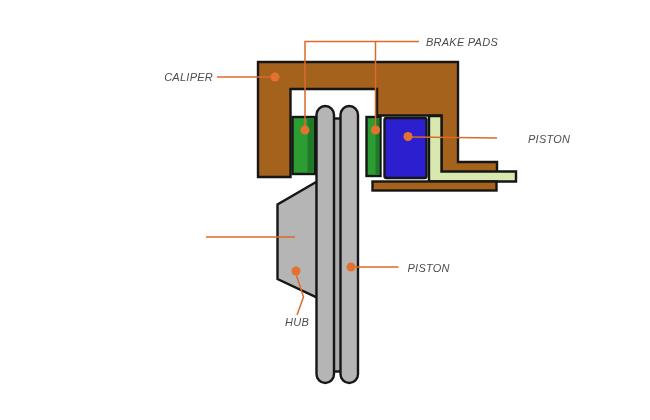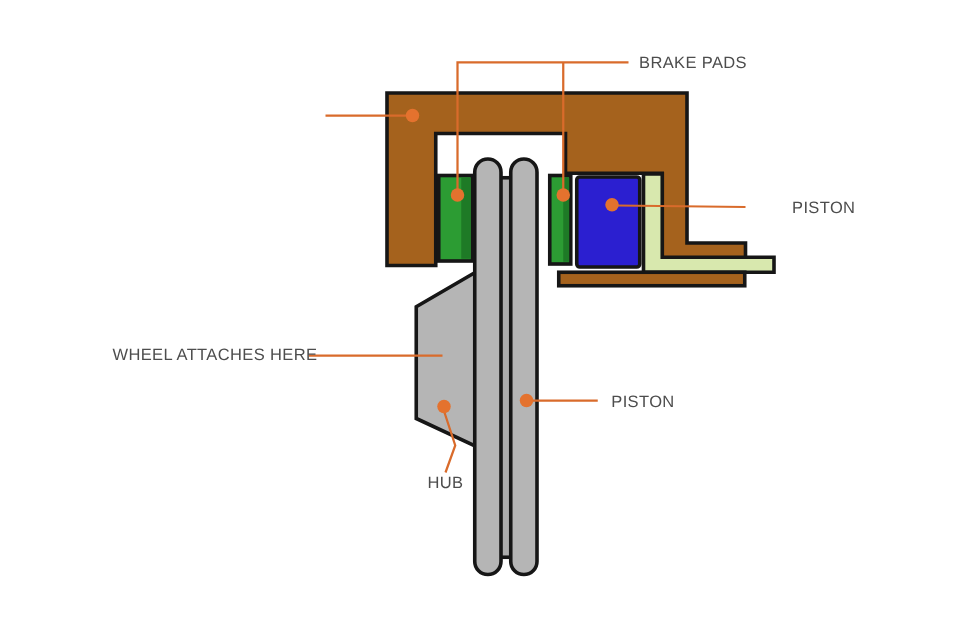--- a/index.html
+++ b/index.html
@@ -29,20 +29,21 @@
     stroke: none;
   }
   .label {
     position: absolute;
     font-size: 11px;
     line-height: 13px;
     letter-spacing: 0.25px;
     color: #4d4d4d;
     white-space: nowrap;
     user-select: none;
+    font-style: italic;
   }
   .label.right-align {
     text-align: right;
   }
 </style>
 </head>
 <body>
 
 <div id="stage">
 
@@ -85,24 +86,24 @@
     <g stroke="none" fill="#E4722E">
       <circle cx="275" cy="77" r="4.5"></circle>
       <circle cx="305" cy="130" r="4.5"></circle>
       <circle cx="375.5" cy="130" r="4.5"></circle>
       <circle cx="408" cy="136.5" r="4.5"></circle>
       <circle cx="351" cy="267" r="4.5"></circle>
       <circle cx="296" cy="271" r="4.5"></circle>
     </g>
   </svg>
 
+  <div class="label right-align" style="left:120px; top:70.5px; width:93px;">CALIPER</div>
 
   <div class="label" style="left:426px; top:36px;">BRAKE PADS</div>
 
   <div class="label" style="left:504px; top:133px;padding-left:24px;">PISTON</div>
 
-  <div class="label" style="left:75px; top:230.5px;">WHEEL ATTACHES HERE</div>
 
   <div class="label" style="left:407.5px; top:261.5px;">PISTON</div>
 
   <div class="label" style="left:285px; top:316px;text-align:right;">HUB</div>
 
 </div>
 
 </body></html>

